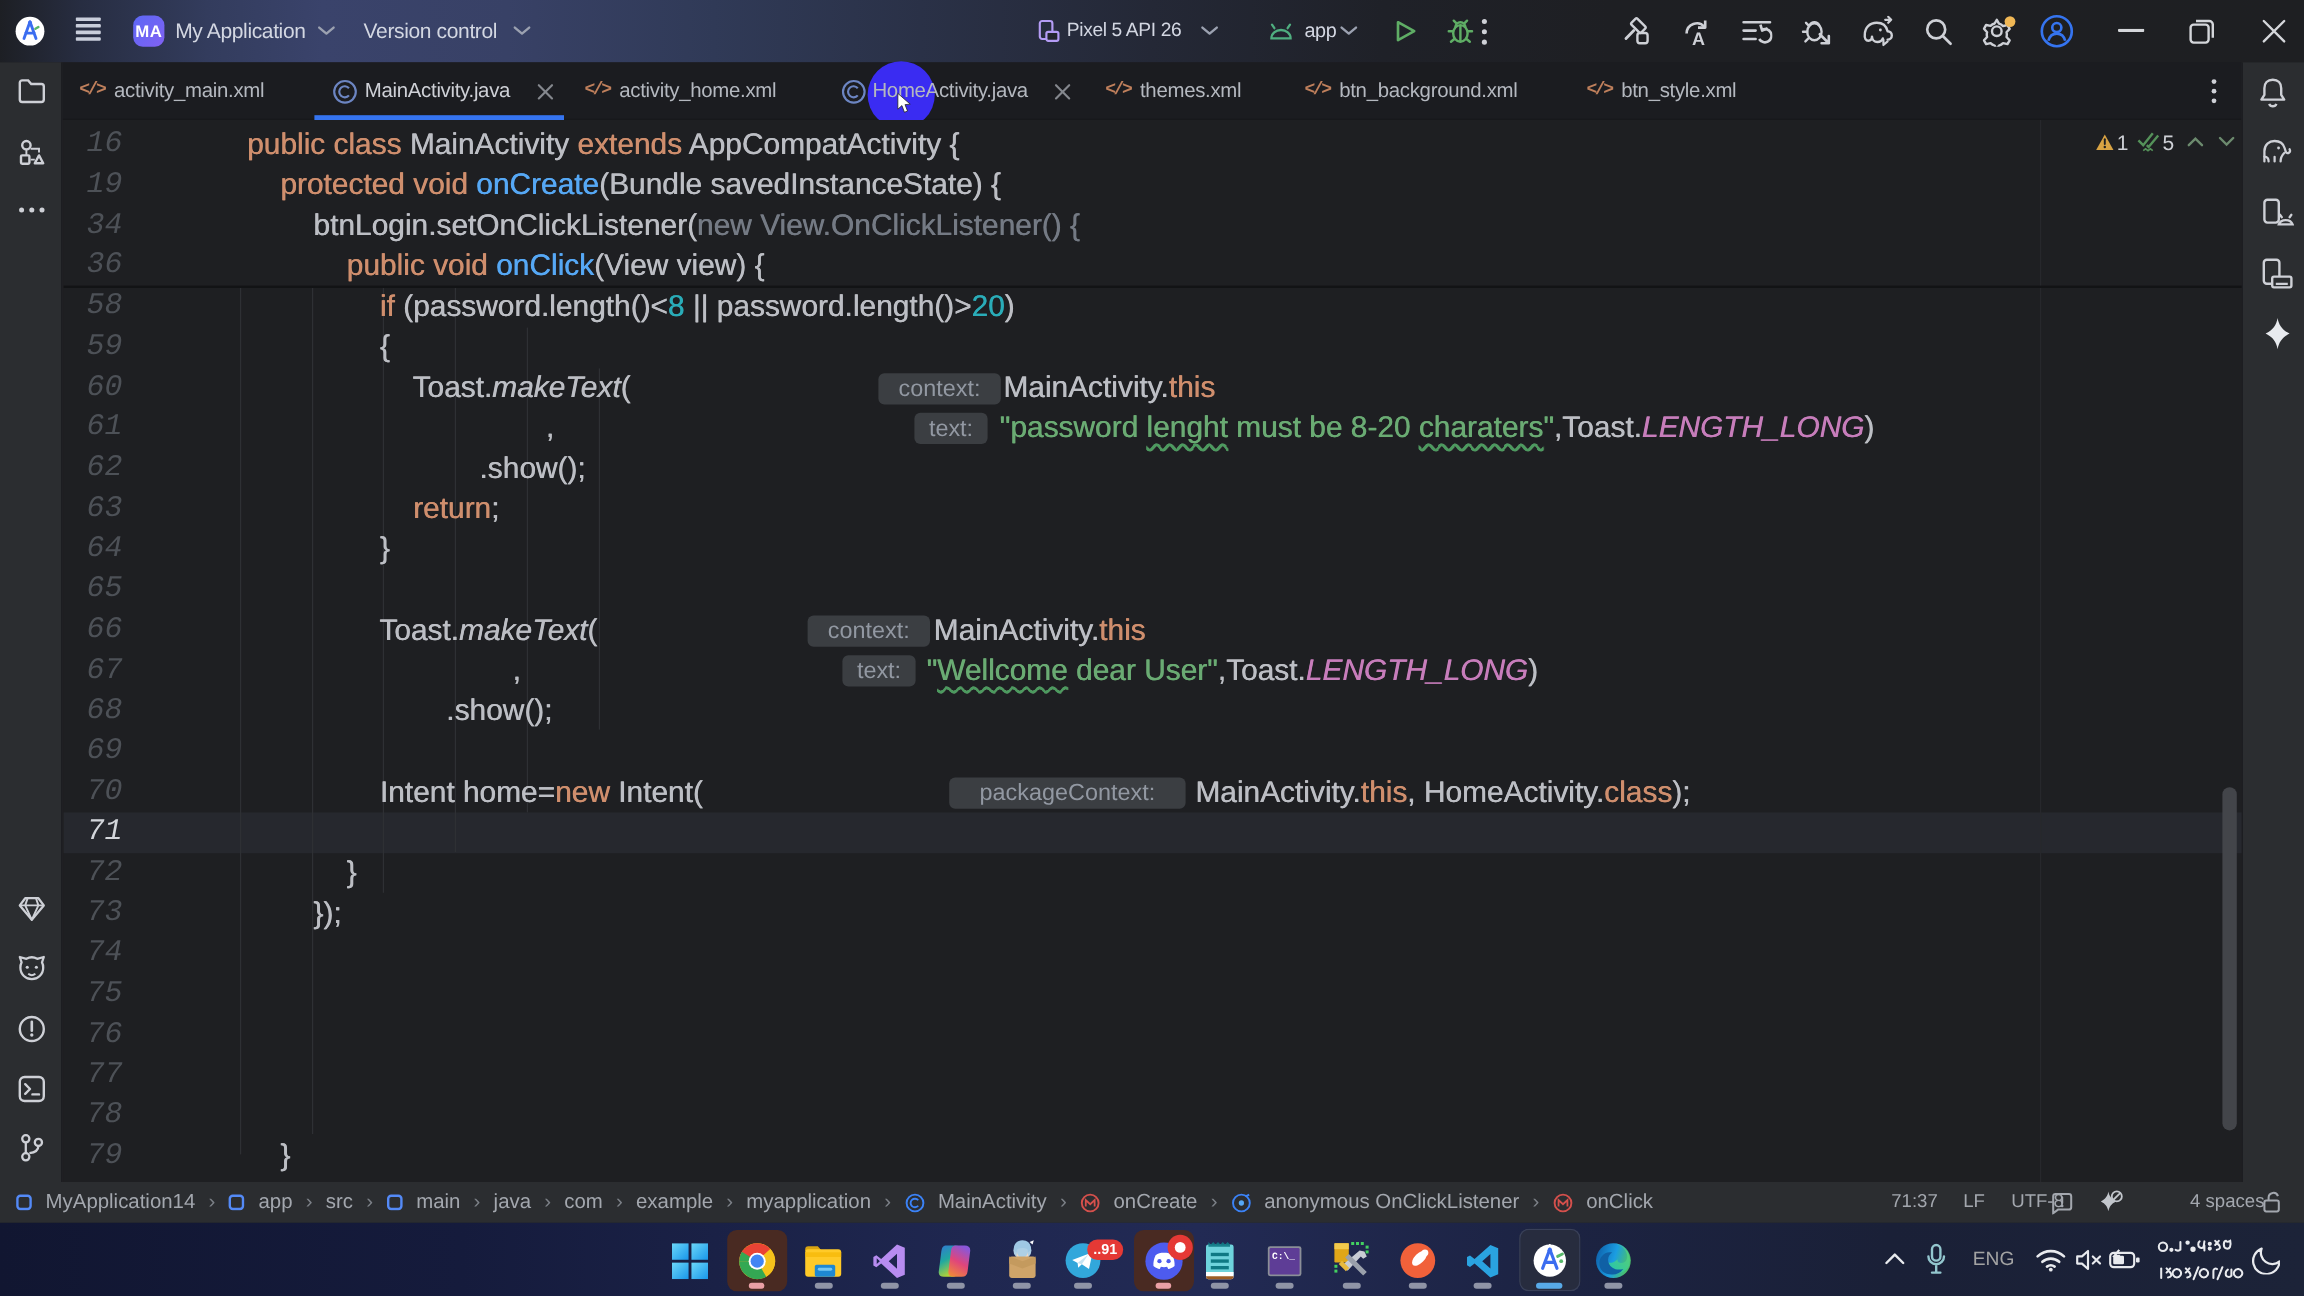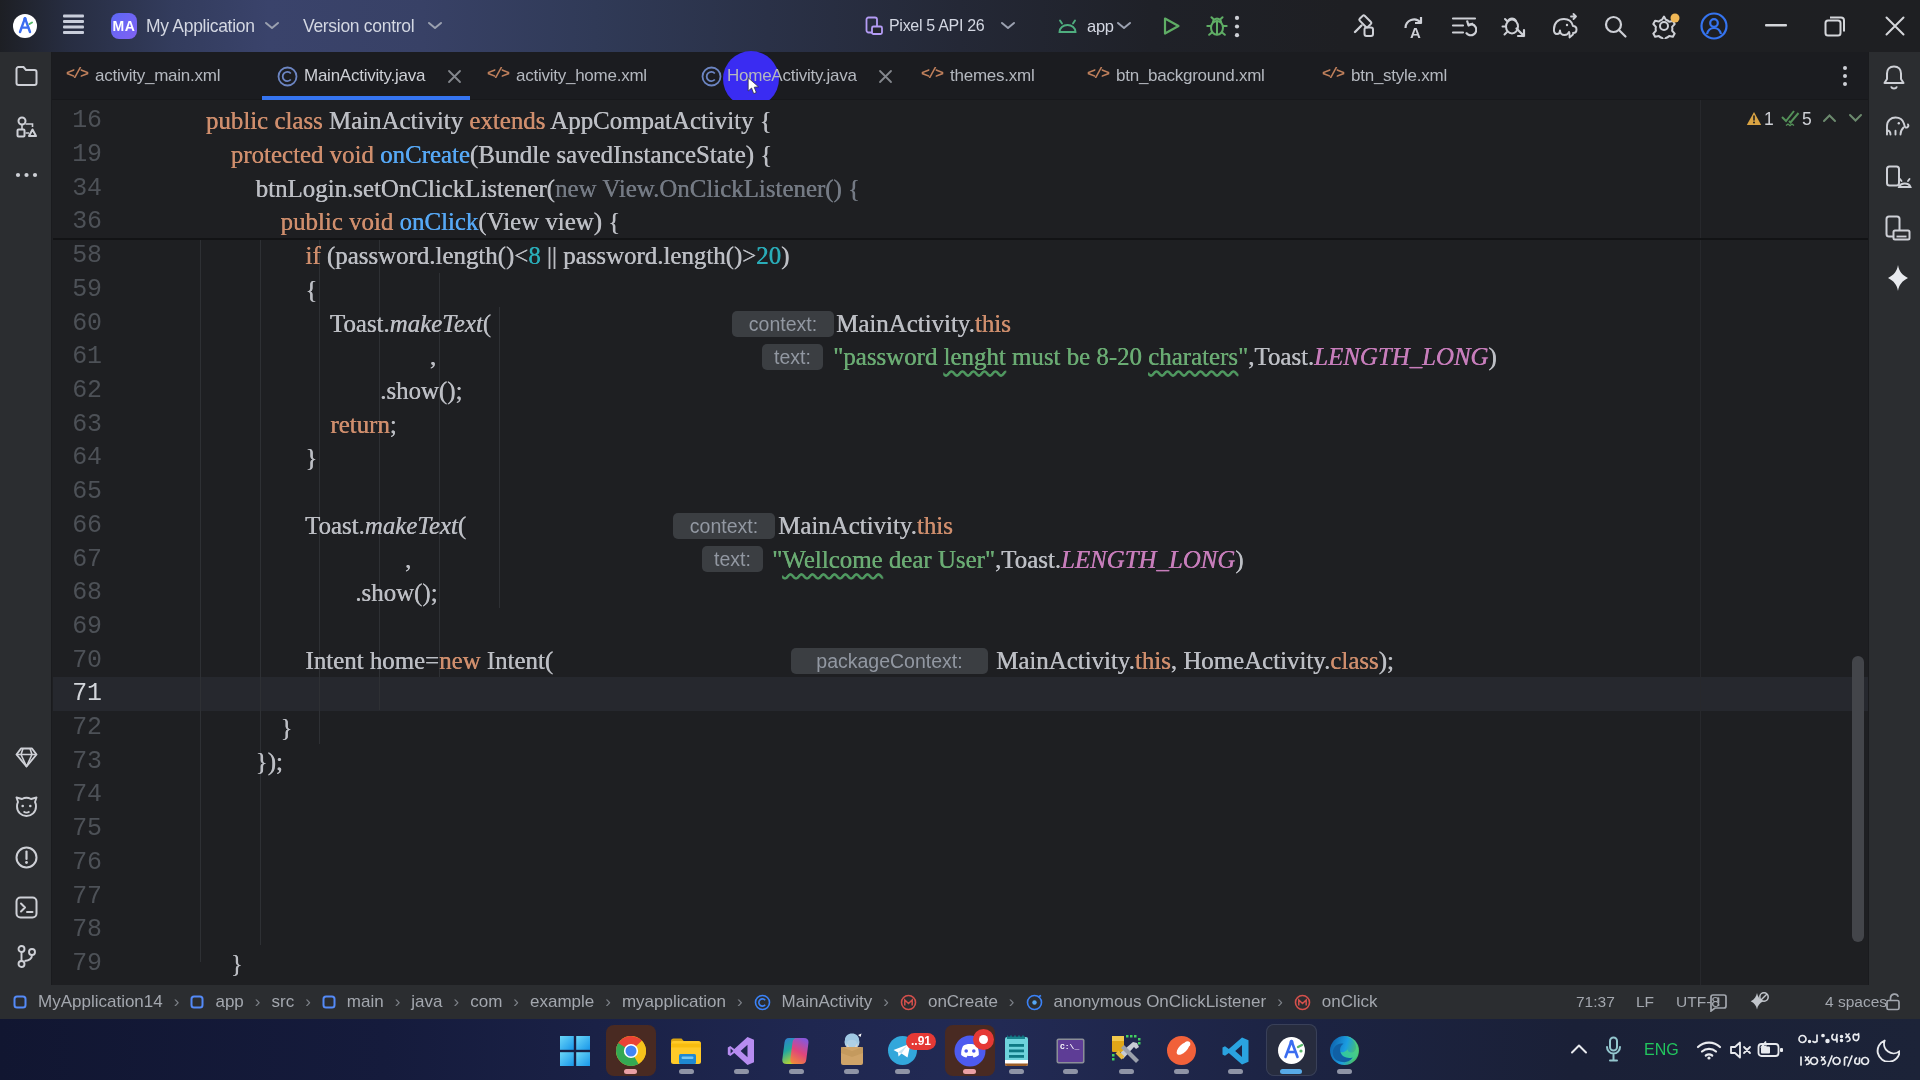--- a/index.html
+++ b/index.html
@@ -13,22 +13,22 @@
   
   #tabbar { left:52px; top:52px; width:1816px; height:48px; background:#1b1c20; border-bottom:1px solid #17181b;}
   .tablabel { position:absolute; top:52px; height:48px; line-height:48px; color:#b4b8bf; font-size:17px; letter-spacing:-0.25px; }
   .code-ico { position:absolute; top:66px; font-size:15px; font-weight:700; color:#c0805c; font-family:"Liberation Mono",monospace; letter-spacing:-2px;}
   
   #lstripe { left:0; top:52px; width:52px; height:933px; background:#2b2d30; border-right:1px solid #1a1b1e;}
   #rstripe { left:1868px; top:52px; width:52px; height:933px; background:#2b2d30; border-left:1px solid #1a1b1e;}
   
   #editor { left:53px; top:100px; width:1815px; height:885px; background:#1e1f22; }
   .ln { position:absolute; width:49px; text-align:right; font-family:"Liberation Mono",monospace;
-        font-size:24.9px; line-height:33.7px; color:#4d5157; }
-  .cl { position:absolute; font-family:Liberation Serif, serif; font-size:24.9px;
+        font-size:24.9px; line-height:33.7px; color:#4d5157;font-style:italic; }
+  .cl { position:absolute; font-family:Liberation Sans, sans-serif; font-size:24.9px;
         line-height:33.7px; white-space:pre; color:#bcbec4; text-shadow:0.4px 0 0 currentColor; }
   .kw { color:#cf8e6d; } .num { color:#2aacb8; } .str { color:#6aab73; }
   .mtd { color:#56a8f5; } .cst { color:#c77dbb; font-style:italic; } .dim { color:#747a84; }
   .ital { font-style:italic; }
   .typo { text-decoration:underline; text-decoration-style:wavy; text-decoration-color:#4c9a5f; text-decoration-thickness:2px; text-underline-offset:5px; }
   .hint { position:absolute; height:26px; background:#3b3e42; border-radius:5px; color:#9298a2;
           font-size:19.5px; line-height:26px; text-align:center; }
   .iguide { position:absolute; width:1px; background:#2e3034; }
   
   #statusbar { left:0; top:985px; width:1920px; height:34px; background:#2b2d30; }
@@ -608,21 +608,21 @@
   <div class="abs" style="left:1280px;top:1069px;width:22px;height:5px;border-radius:3px;background:#58aae7"></div>
   <div class="pill" style="left:1337px"></div>
 
   <svg class="abs" style="left:1570px;top:1043px" width="18" height="12" viewBox="0 0 18 12">
       <path d="M2 9.5 L9 2.5 L16 9.5" stroke="#e8eaee" stroke-width="2" fill="none" stroke-linecap="round" stroke-linejoin="round"></path>
     </svg>
   <svg class="abs" style="left:1605px;top:1036px" width="17" height="27" viewBox="0 0 17 27">
     <rect x="5" y="1.5" width="7" height="13" rx="3.5" fill="none" stroke="#93c6ce" stroke-width="2"></rect>
     <path d="M2 11 a6.5 6.5 0 0 0 13 0 M8.5 18.5 V24 M5 24.5 h7" fill="none" stroke="#93c6ce" stroke-width="2" stroke-linecap="round"></path>
   </svg>
-  <div class="abs" style="left:1644px;top:1041px;color:#22c55e;font-size:16px">ENG</div>
+  <div class="abs" style="left:1644px;top:1041px;color:#a3a3a3;font-size:16px">ENG</div>
   <svg class="abs" style="left:1696px;top:1040px" width="26" height="20" viewBox="0 0 26 20">
     <path d="M2 7 a16 16 0 0 1 22 0 M6 11.5 a10.5 10.5 0 0 1 14 0 M9.8 15.5 a5.5 5.5 0 0 1 6.4 0" fill="none" stroke="#e8eaee" stroke-width="2.2" stroke-linecap="round"></path>
     <circle cx="13" cy="18" r="1.6" fill="#e8eaee"></circle>
   </svg>
   <svg class="abs" style="left:1729px;top:1041px" width="24" height="18" viewBox="0 0 24 18">
     <path d="M2 6 h4 l5 -4.5 v15 L6 12 H2 z" fill="none" stroke="#e8eaee" stroke-width="1.8" stroke-linejoin="round"></path>
     <path d="M15 6 l6 6 M21 6 l-6 6" stroke="#e8eaee" stroke-width="1.8" stroke-linecap="round"></path>
   </svg>
   <svg class="abs" style="left:1757px;top:1040px" width="27" height="19" viewBox="0 0 27 19">
     <rect x="1.5" y="4" width="20" height="12" rx="3" fill="none" stroke="#e8eaee" stroke-width="1.8"></rect>

